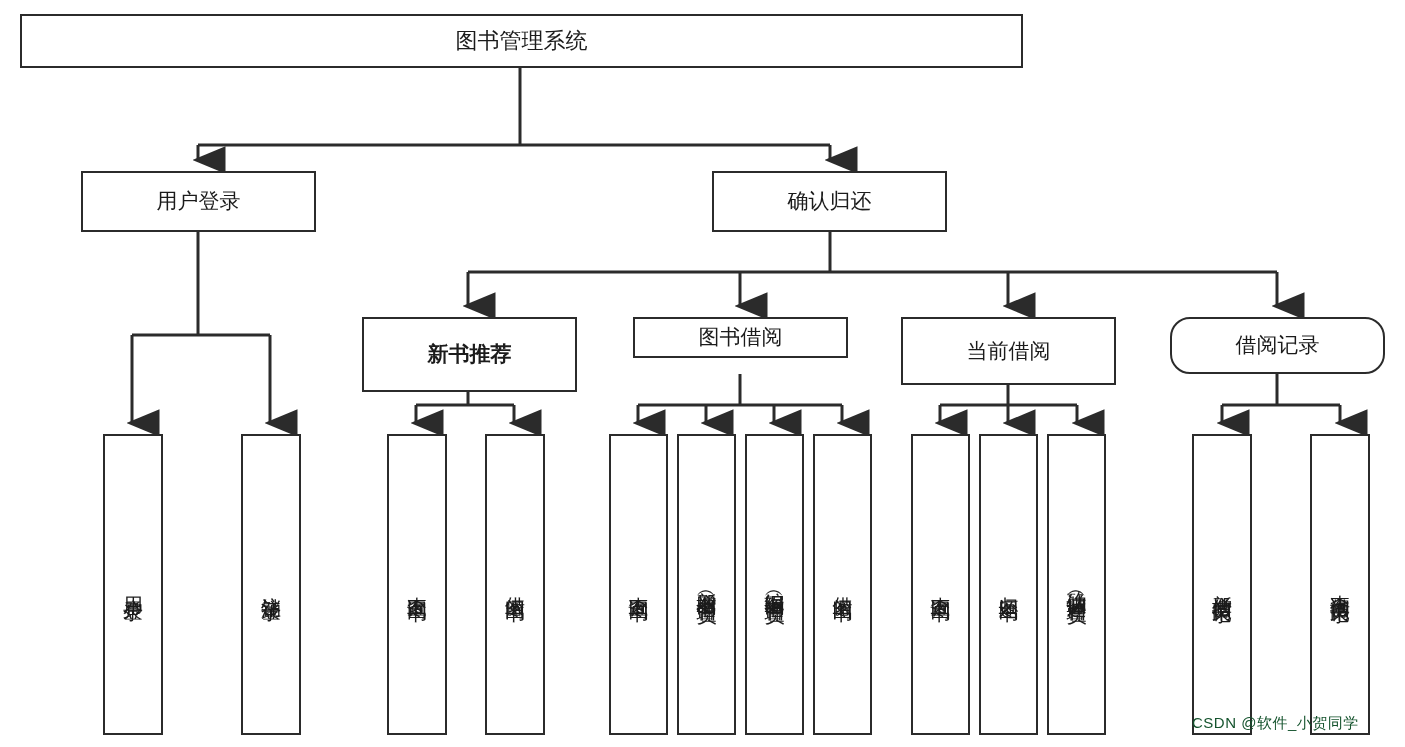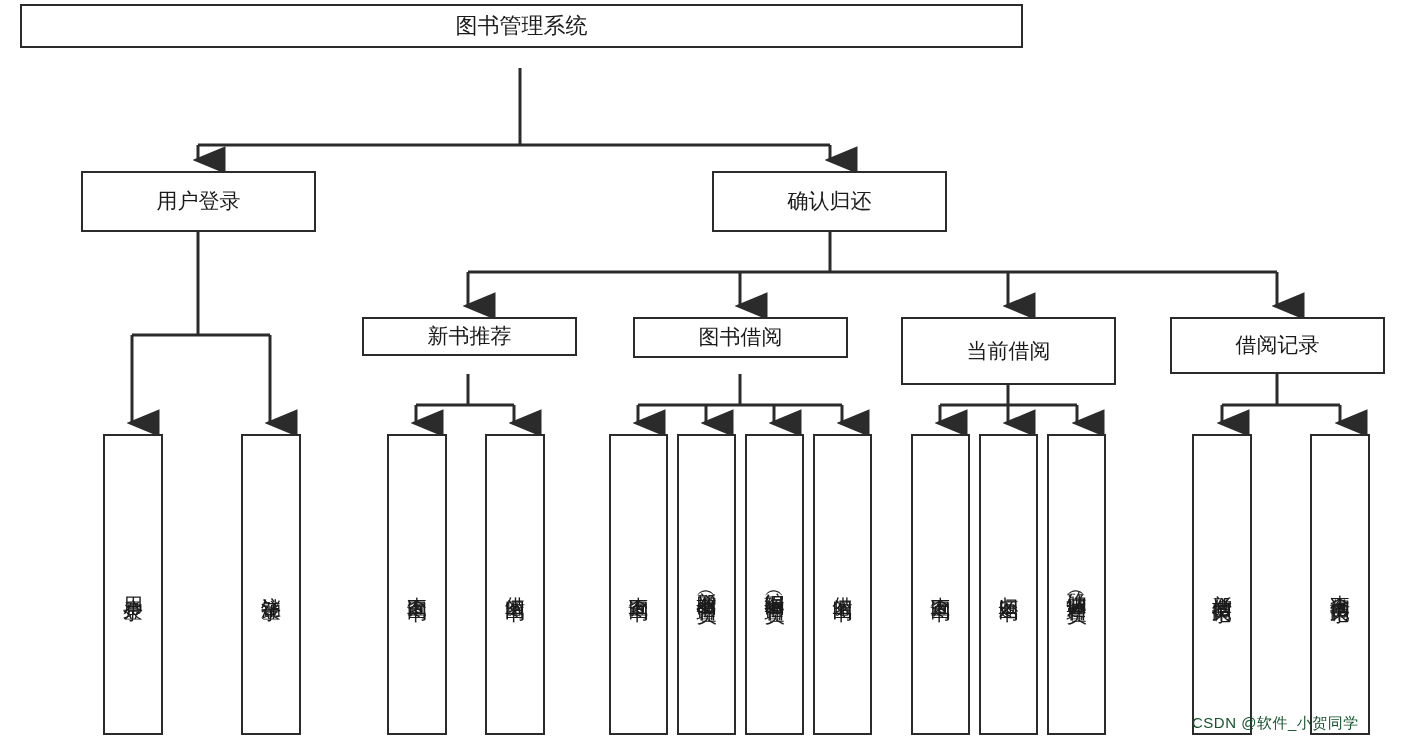--- a/index.html
+++ b/index.html
@@ -109,29 +109,29 @@
       <path d="M 1008 405 L 1008 423" marker-end="url(#arrow)"></path>
       <path d="M 1077 405 L 1077 423" marker-end="url(#arrow)"></path>
 
       <path d="M 1277 374 L 1277 405"></path>
       <path d="M 1222 405 L 1340 405"></path>
       <path d="M 1222 405 L 1222 423" marker-end="url(#arrow)"></path>
       <path d="M 1340 405 L 1340 423" marker-end="url(#arrow)"></path>
     </g>
   </svg>
 
-  <div class="node h root" style="left:20px; top:4px; width:1003px; height:44px;">图书管理系统</div>
+  <div class="node h root" style="left:20px; top:14px; width:1003px; height:54px;">图书管理系统</div>
 
   <div class="node h" style="left:81px; top:171px; width:235px; height:61px;">用户登录</div>
   <div class="node h" style="left:712px; top:171px; width:235px; height:61px;">确认归还</div>
 
-  <div class="node h" style="left:362px; top:317px; width:215px; height:39px;">新书推荐</div>
+  <div class="node h" style="left:362px; top:317px; width:215px; height:75px;font-weight:bold;">新书推荐</div>
   <div class="node h" style="left:633px; top:317px; width:215px; height:41px;">图书借阅</div>
   <div class="node h" style="left:901px; top:317px; width:215px; height:68px;">当前借阅</div>
-  <div class="node h" style="left:1170px; top:317px; width:215px; height:57px;">借阅记录</div>
+  <div class="node h" style="left:1170px; top:317px; width:215px; height:57px;border-radius:20px;">借阅记录</div>
 
   <div class="node v" style="left:103px; top:434px; width:60px; height:301px;">用户登录</div>
   <div class="node v" style="left:241px; top:434px; width:60px; height:301px;">注销登录</div>
 
   <div class="node v" style="left:387px; top:434px; width:60px; height:301px;">查询图书</div>
   <div class="node v" style="left:485px; top:434px; width:60px; height:301px;">借阅图书</div>
 
   <div class="node v" style="left:609px; top:434px; width:59px; height:301px;">查询图书</div>
   <div class="node v" style="left:677px; top:434px; width:59px; height:301px;">新增图书（管理员）</div>
   <div class="node v" style="left:745px; top:434px; width:59px; height:301px;">编辑图书（管理员）</div>

